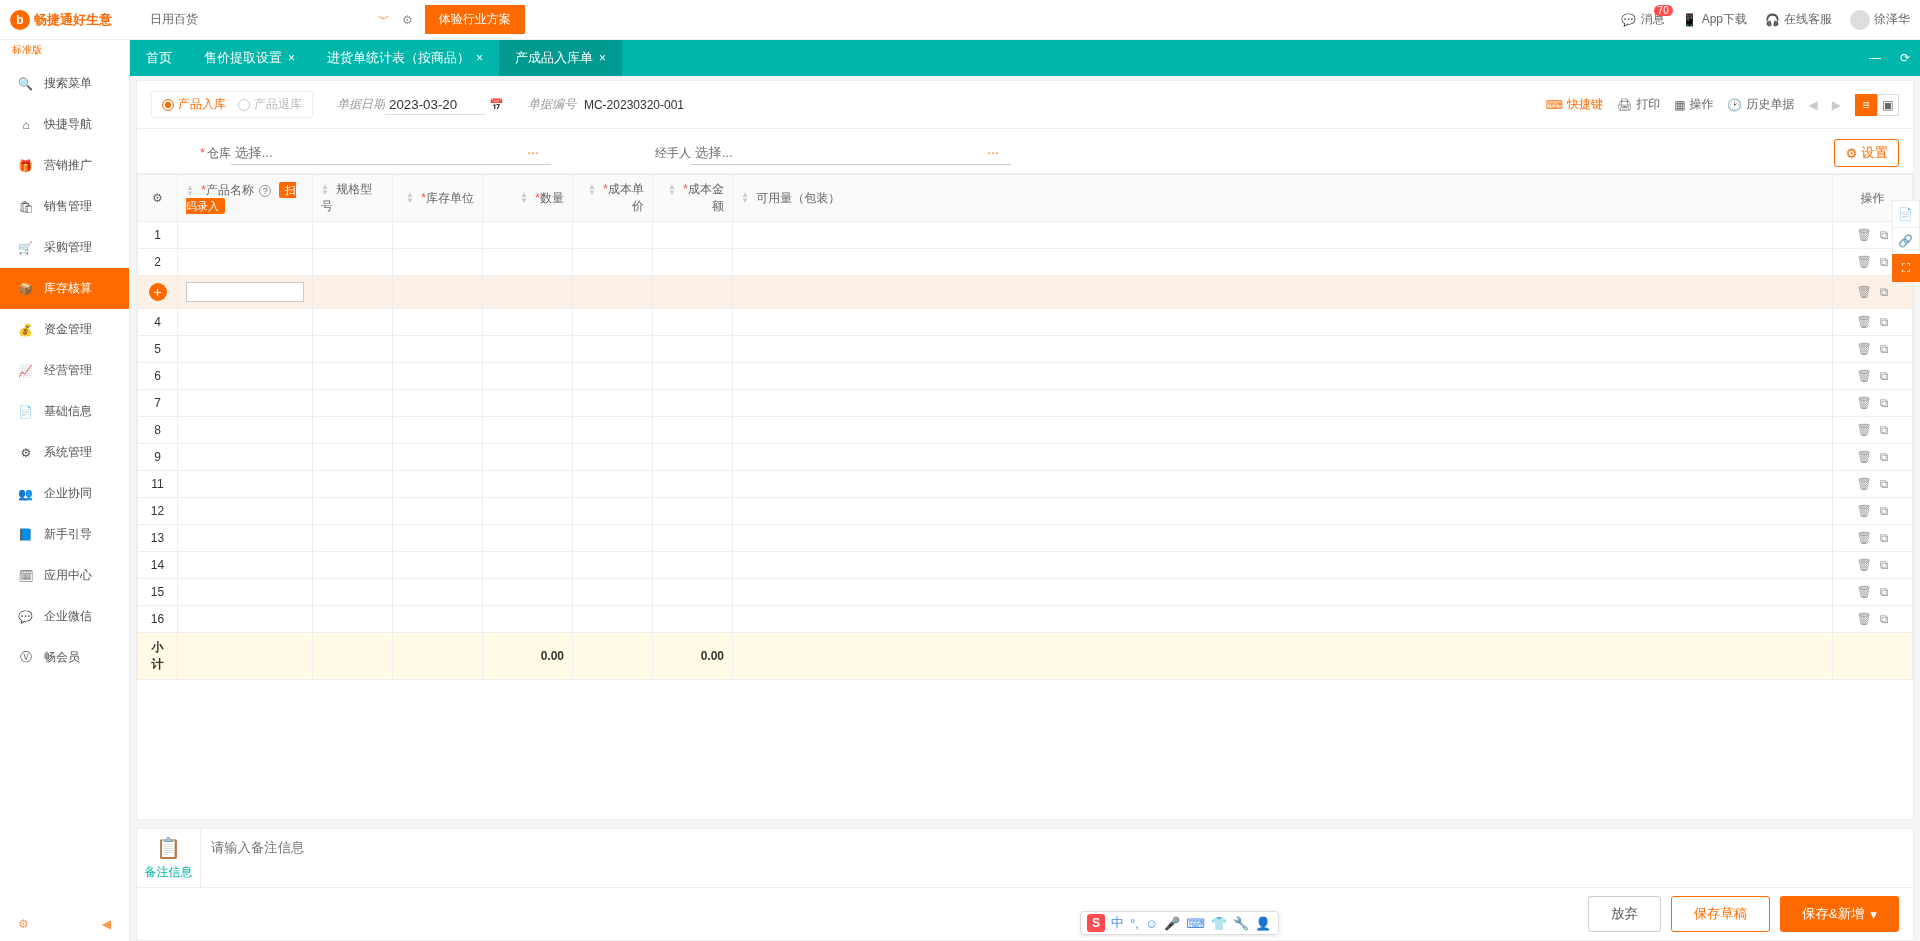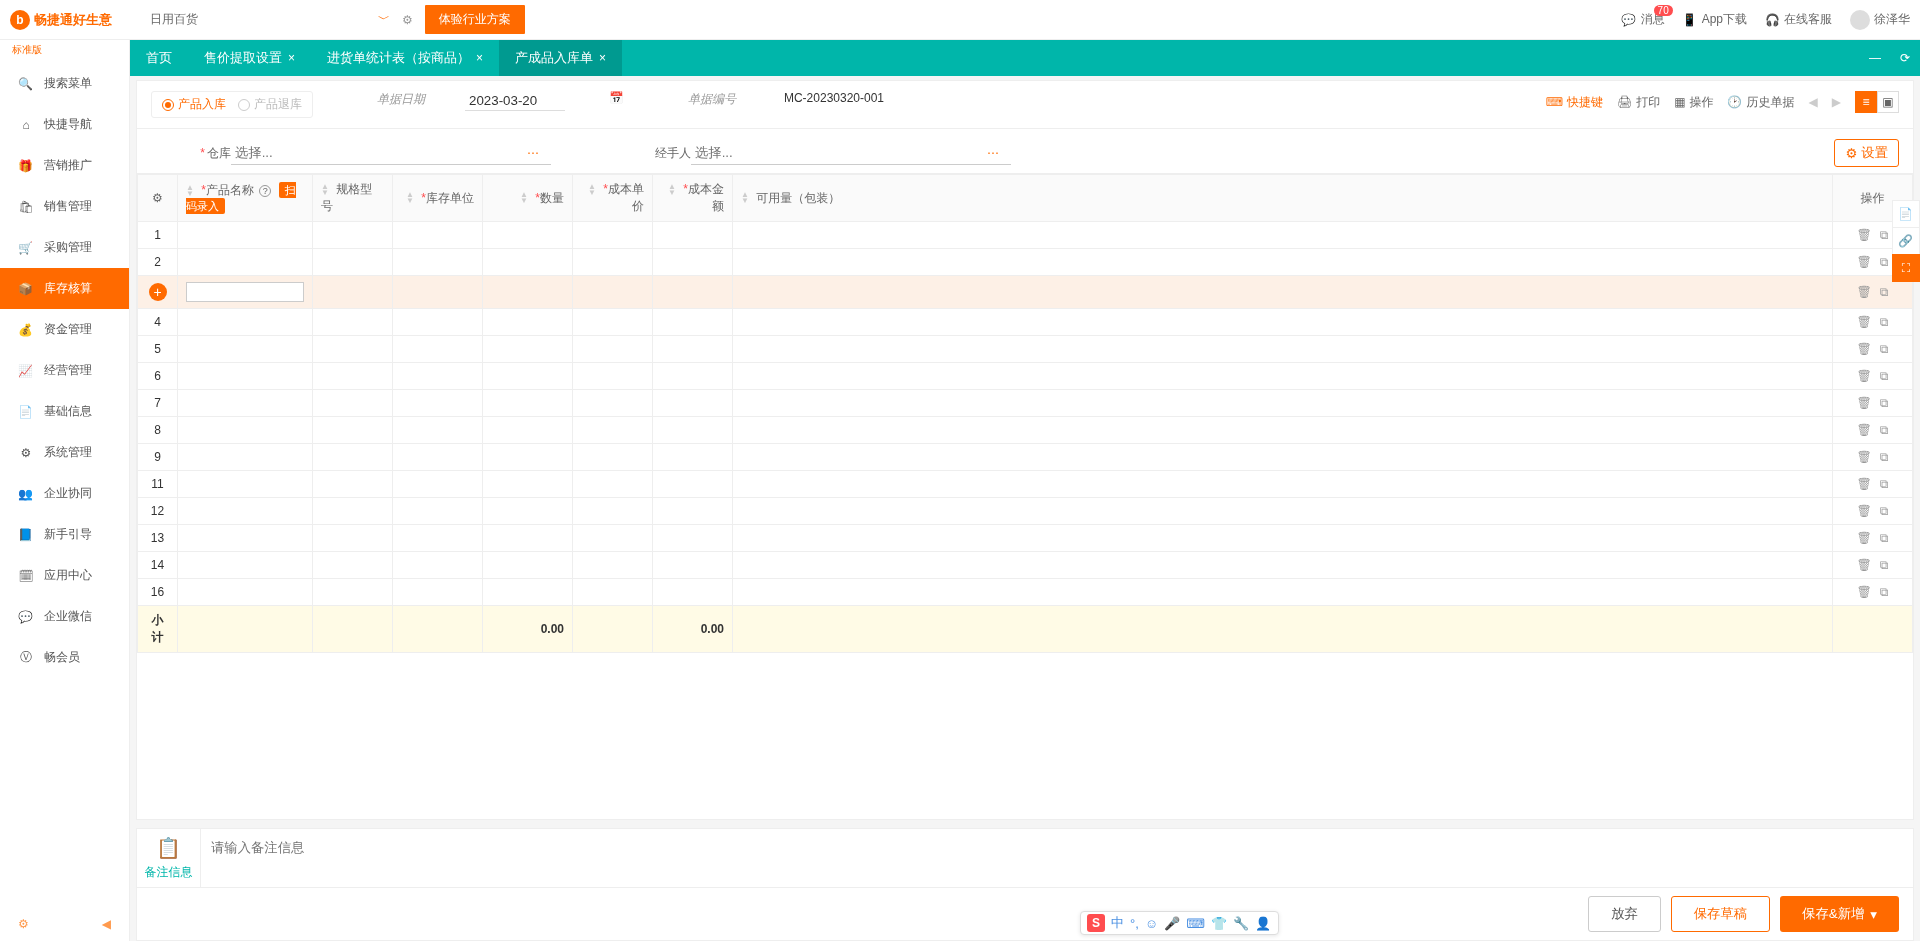--- a/index.html
+++ b/index.html
@@ -35,21 +35,21 @@
 
 .main { flex: 1; display: flex; flex-direction: column; background: #f5f5f5; overflow: hidden; }
 .tabs { height: 36px; background: #00b6aa; display: flex; align-items: center; color: #fff; }
 .tab { padding: 0 16px; height: 100%; display: flex; align-items: center; gap: 6px; cursor: pointer; font-size: 13px; }
 .tab.active { background: #009a90; }
 .tab-close { font-size: 12px; cursor: pointer; }
 .tabs-right { margin-left: auto; display: flex; }
 .tabs-right .tb-btn { width: 30px; height: 36px; display: flex; align-items: center; justify-content: center; cursor: pointer; }
 
 
-.toolbar { background: #fff; margin: 4px 6px 0; padding: 10px 14px; display: flex; align-items: flex-start; border: 1px solid #eee; gap: 40px; }
+.toolbar { background: #fff; margin: 4px 6px 0; padding: 10px 14px; display: flex; align-items: center; border: 1px solid #eee; }
 .radio-group { display: flex; align-items: center; gap: 12px; border: 1px solid #eee; border-radius: 3px; padding: 4px 10px; }
 .radio { display: flex; align-items: center; gap: 4px; cursor: pointer; }
 .radio-circle { width: 12px; height: 12px; border: 1px solid #ccc; border-radius: 50%; display: inline-flex; align-items: center; justify-content: center; }
 .radio-circle.checked { border-color: #ff6a00; }
 .radio-dot { width: 6px; height: 6px; background: #ff6a00; border-radius: 50%; }
 .radio.checked .radio-label { color: #ff6a00; }
 .field-label { color: #999; margin-left: 24px; font-style: italic; }
 .field-value { margin-left: 8px; }
 .date-input { border: none; border-bottom: 1px solid #ddd; width: 100px; padding: 2px 4px; color: #333; }
 .cal-icon { color: #ff6a00; margin-left: 4px; }
@@ -511,20 +511,31 @@
                 <td class="col-name"></td>
                 <td class="col-spec"></td>
                 <td class="col-unit"></td>
                 <td class="col-qty"></td>
                 <td class="col-price"></td>
                 <td class="col-amount"></td>
                 <td class="col-avail"></td>
                 <td class="col-ops"><span class="row-icon">🗑</span><span class="row-icon">⧉</span></td>
               </tr>
               <tr>
+                <td class="col-num">15</td>
+                <td class="col-name"></td>
+                <td class="col-spec"></td>
+                <td class="col-unit"></td>
+                <td class="col-qty"></td>
+                <td class="col-price"></td>
+                <td class="col-amount"></td>
+                <td class="col-avail"></td>
+                <td class="col-ops"><span class="row-icon">🗑</span><span class="row-icon">⧉</span></td>
+              </tr>
+              <tr>
                 <td class="col-num">16</td>
                 <td class="col-name"></td>
                 <td class="col-spec"></td>
                 <td class="col-unit"></td>
                 <td class="col-qty"></td>
                 <td class="col-price"></td>
                 <td class="col-amount"></td>
                 <td class="col-avail"></td>
                 <td class="col-ops"><span class="row-icon">🗑</span><span class="row-icon">⧉</span></td>
               </tr>

